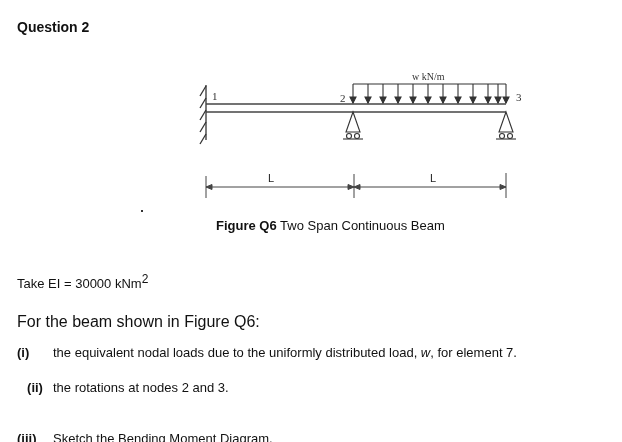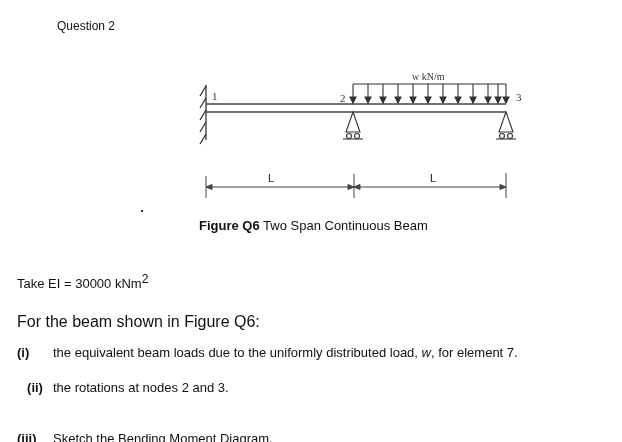--- a/index.html
+++ b/index.html
@@ -1,21 +1,21 @@
 <!DOCTYPE html>
 <html><head>
   <meta charset="utf-8">
   <style>
     html, body { margin: 0; padding: 0; background: #ffffff; }
     body { width: 622px; height: 442px; position: relative; overflow: hidden;
            font-family: "Liberation Sans", sans-serif; color: #111; }
     .abs { position: absolute; }
-    .q-title { left: 17px; top: 19px; font-size: 12px; font-weight: normal; margin-left: 40px; }
+    .q-title { left: 17px; top: 19px; font-size: 14px; font-weight: bold; }
     .figure { left: 0; top: 0; width: 622px; height: 250px; }
-    .caption { left: 199px; top: 218px; font-size: 13px; }
+    .caption { left: 216px; top: 218px; font-size: 13px; }
     .caption b { font-weight: bold; }
     .given { left: 17px; top: 276px; font-size: 13px; }
     .given sup { font-size: 12px; vertical-align: 5px; line-height: 0; }
     .intro { left: 17px; top: 313px; font-size: 16px; }
     .part { left: 17px; font-size: 13px; }
     .part .num { display: inline-block; width: 36px; font-weight: bold; }
     .part i { font-style: italic; }
     .dot { left: 141px; top: 210px; width: 2px; height: 2px; background: #333; }
   </style>
 </head>
@@ -102,21 +102,21 @@
   <b>Figure Q6</b><span> Two Span Continuous Beam</span>
 </div>
 
 <div class="abs given">
   <span>Take EI = 30000 kNm</span><sup>2</sup>
 </div>
 
 <div class="abs intro">For the beam shown in Figure Q6:</div>
 
 <div class="abs part" style="top:345px;">
-  <span class="num">(i)</span><span>the equivalent beam loads due to the uniformly distributed load, </span><i>w</i><span>, for element 7.</span>
+  <span class="num">(i)</span><span>the equivalent nodal loads due to the uniformly distributed load, </span><i>w</i><span>, for element 7.</span>
 </div>
 
 <div class="abs part" style="top:380px;text-align:center;">
   <span class="num">(ii)</span><span>the rotations at nodes 2 and 3.</span>
 </div>
 
 <div class="abs part" style="top:415px;margin-top:16px;">
   <span class="num">(iii)</span><span>Sketch the Bending Moment Diagram.</span>
 </div>
 

